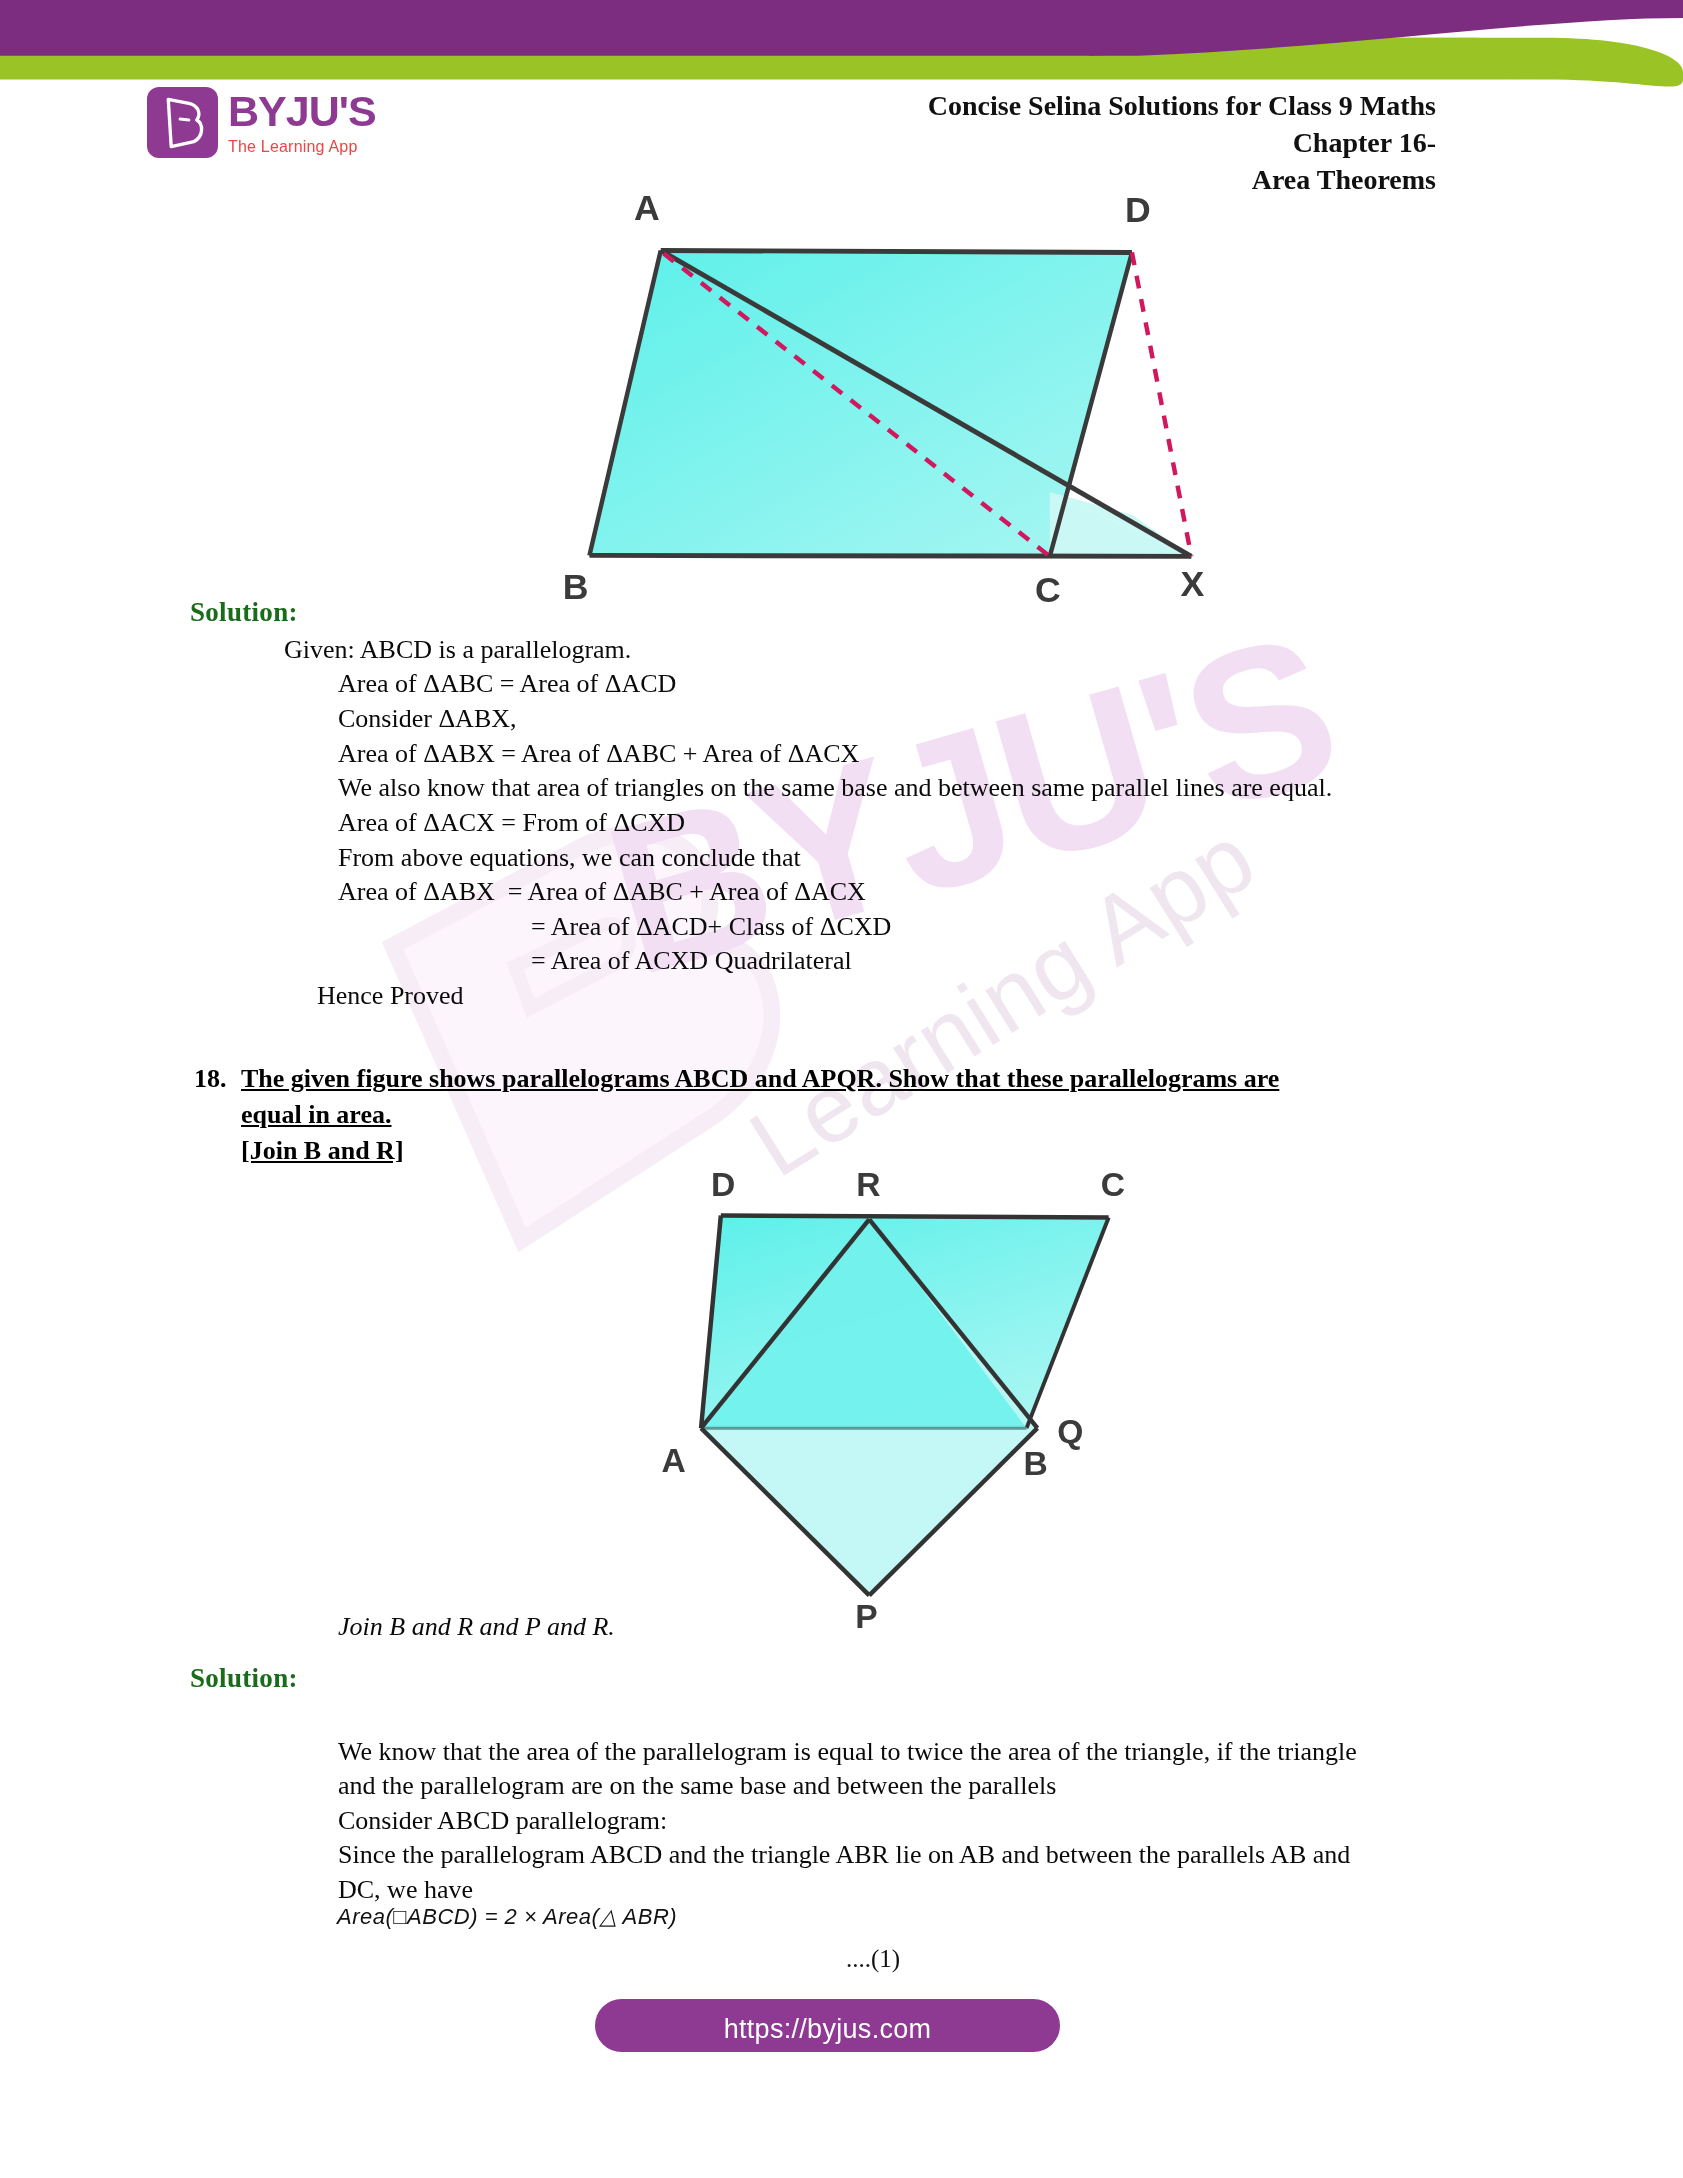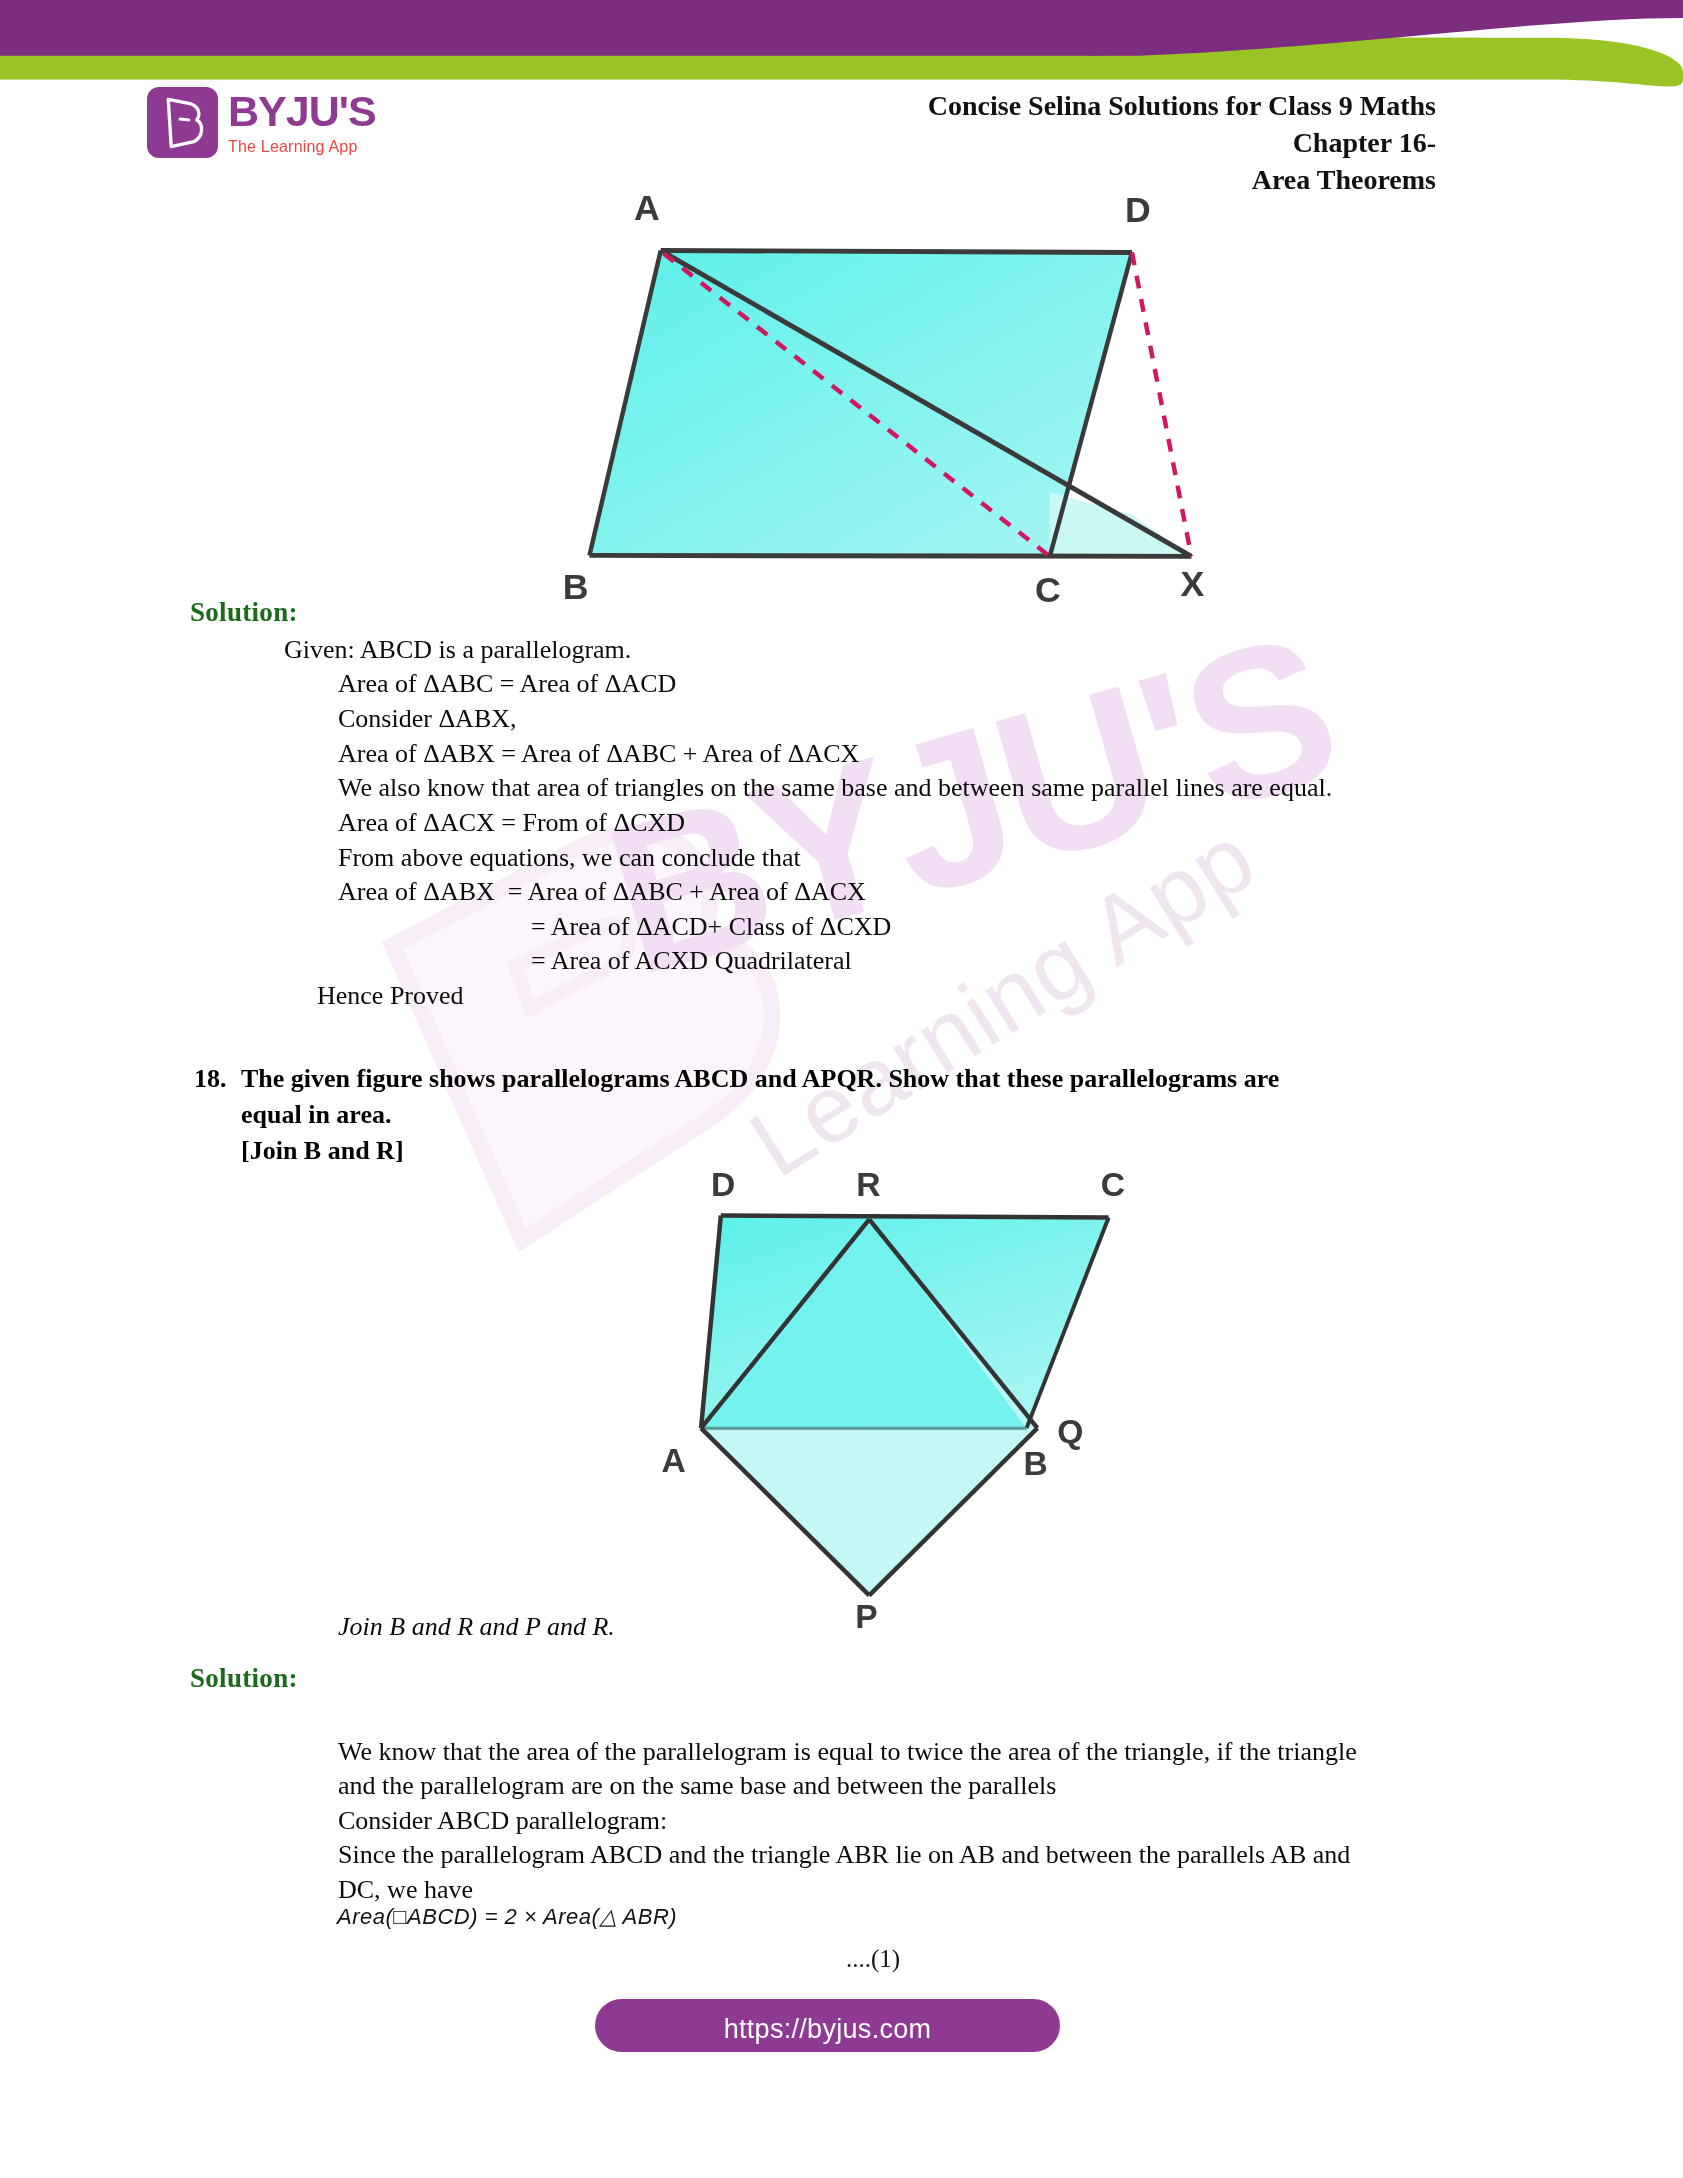--- a/index.html
+++ b/index.html
@@ -117,20 +117,21 @@
     white-space: pre;
   }
 
   .q-block {
     position: absolute;
     font-family: "Liberation Serif", serif;
     font-weight: bold;
     font-size: 26px;
     line-height: 36px;
     color: #000000;
+    text-decoration: underline;
   }
   .q-num {
     position: absolute;
     left: 0; top: 0;
     font-weight: bold;
   }
   .q-text {
     margin-left: 47px;
     display: block;
   }

